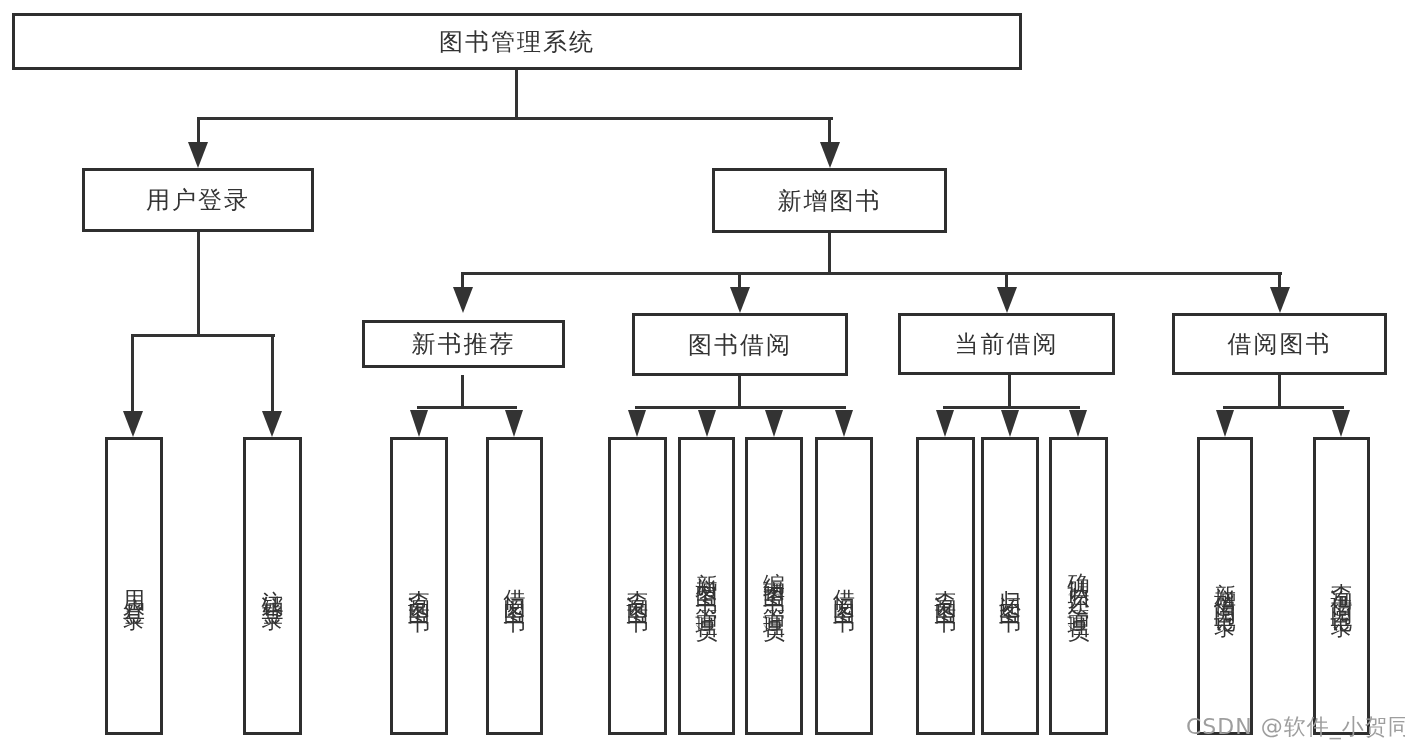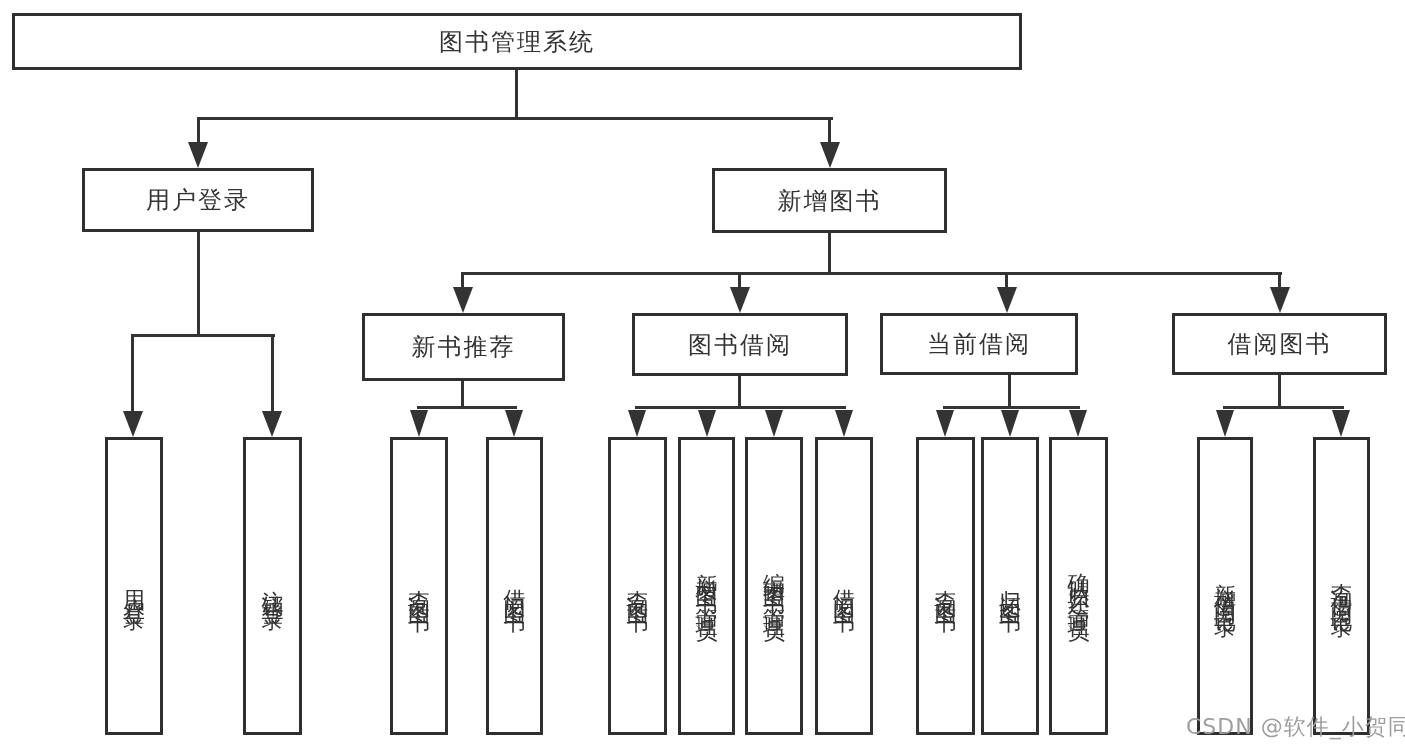--- a/index.html
+++ b/index.html
@@ -76,23 +76,23 @@
   <div class="ar sm" style="left:1001px;top:410px"></div>
   <div class="ar sm" style="left:1069px;top:410px"></div>
   <div class="ar sm" style="left:1216px;top:410px"></div>
   <div class="ar sm" style="left:1332px;top:410px"></div>
 
   <div class="box hbox" style="left:12px;top:13px;width:1010px;height:57px">图书管理系统</div>
 
   <div class="box hbox" style="left:82px;top:168px;width:232px;height:64px">用户登录</div>
   <div class="box hbox" style="left:712px;top:168px;width:235px;height:65px">新增图书</div>
 
-  <div class="box hbox" style="left:362px;top:313px;width:203px;height:68px">新书推荐</div>
+  <div class="box hbox" style="left:362px;top:320px;width:203px;height:48px">新书推荐</div>
   <div class="box hbox" style="left:632px;top:313px;width:216px;height:63px">图书借阅</div>
-  <div class="box hbox" style="left:880px;top:313px;width:198px;height:62px">当前借阅</div>
+  <div class="box hbox" style="left:898px;top:313px;width:217px;height:62px">当前借阅</div>
   <div class="box hbox" style="left:1172px;top:313px;width:215px;height:62px">借阅图书</div>
 
   <div class="box vbox" style="left:105px;top:437px;width:58px;height:298px">
     <span>用户登录</span>
   </div>
   <div class="box vbox" style="left:243px;top:437px;width:59px;height:298px">
     <span>注销登录</span>
   </div>
 
   <div class="box vbox" style="left:390px;top:437px;width:58px;height:298px">

